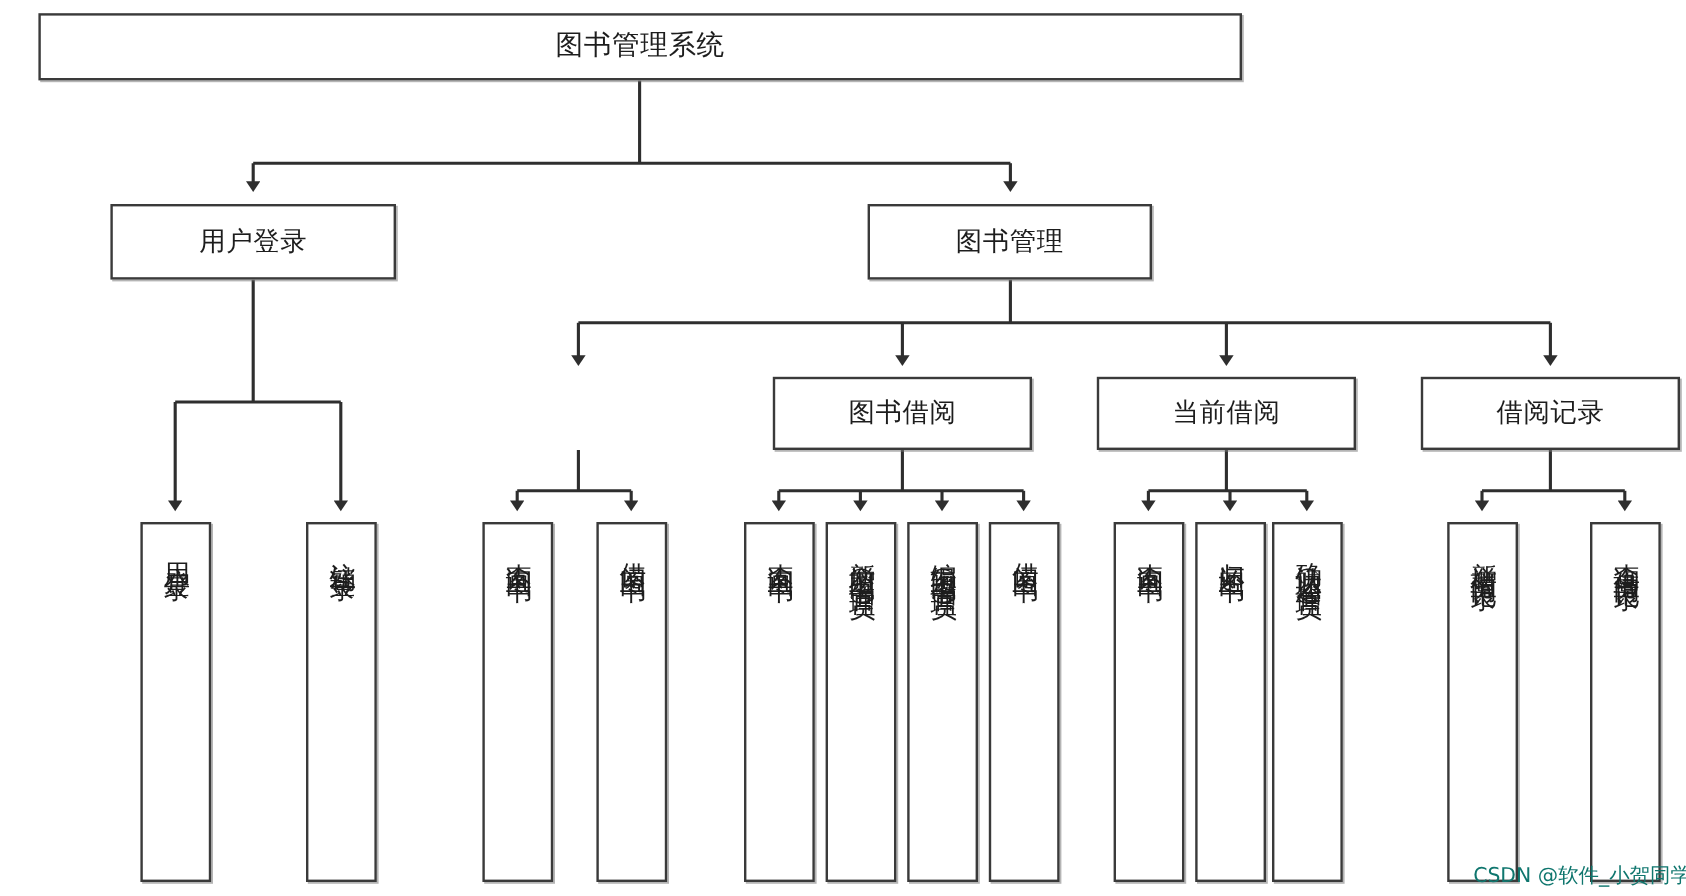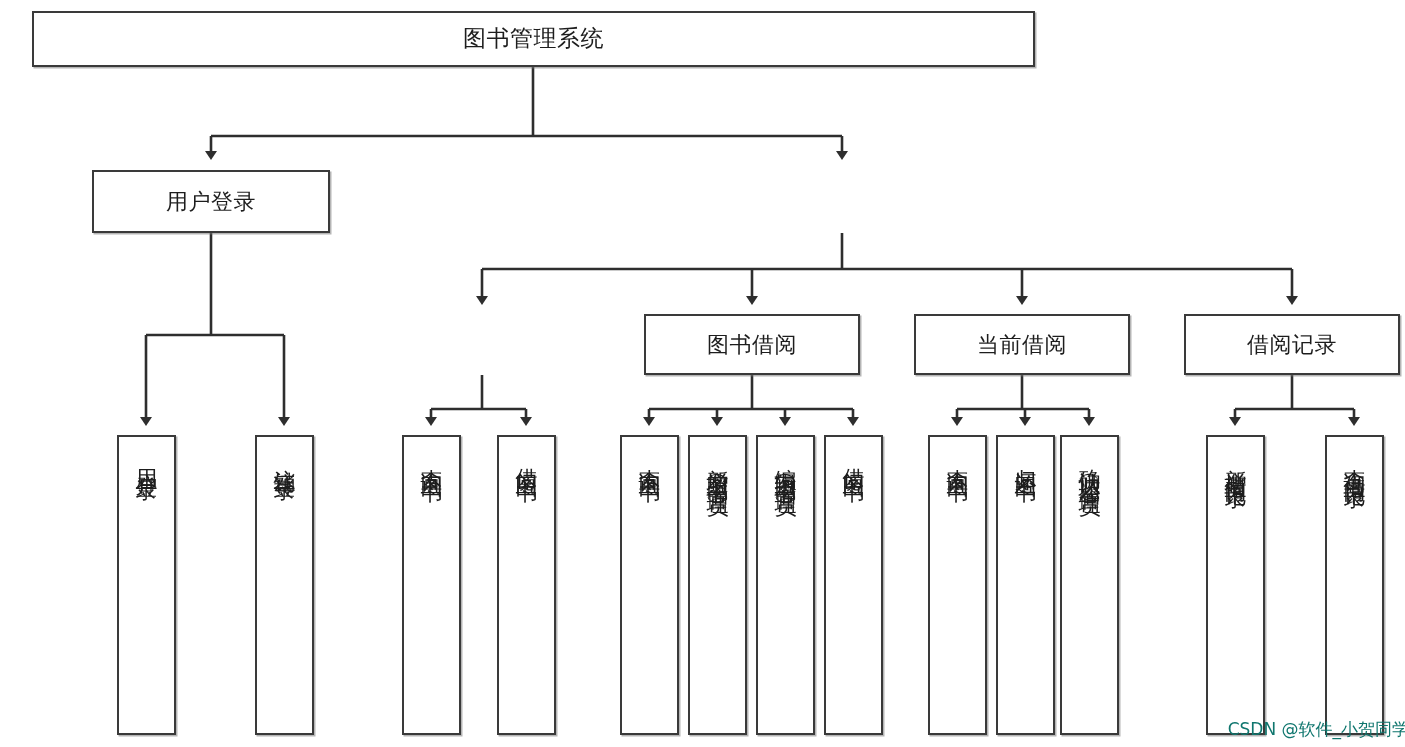--- a/index.html
+++ b/index.html
@@ -109,20 +109,23 @@
     </g>
   </svg>
 
   <div class="node title-node" style="left:20px;top:11px;width:1003px;height:56px;">
     <span class="lbl">图书管理系统</span>
   </div>
 
   <div class="node h-node" style="left:80px;top:170px;width:238px;height:63px;">
     <span class="lbl">用户登录</span>
   </div>
+  <div class="node h-node" style="left:711px;top:170px;width:237px;height:63px;">
+    <span class="lbl">图书管理</span>
+  </div>
 
   <div class="node h-node" style="left:632px;top:314px;width:216px;height:61px;">
     <span class="lbl">图书借阅</span>
   </div>
   <div class="node h-node" style="left:1172px;top:314px;width:216px;height:61px;">
     <span class="lbl">借阅记录</span>
   </div>
   <div class="node h-node" style="left:902px;top:314px;width:216px;height:61px;">
     <span class="lbl">当前借阅</span>
   </div>

